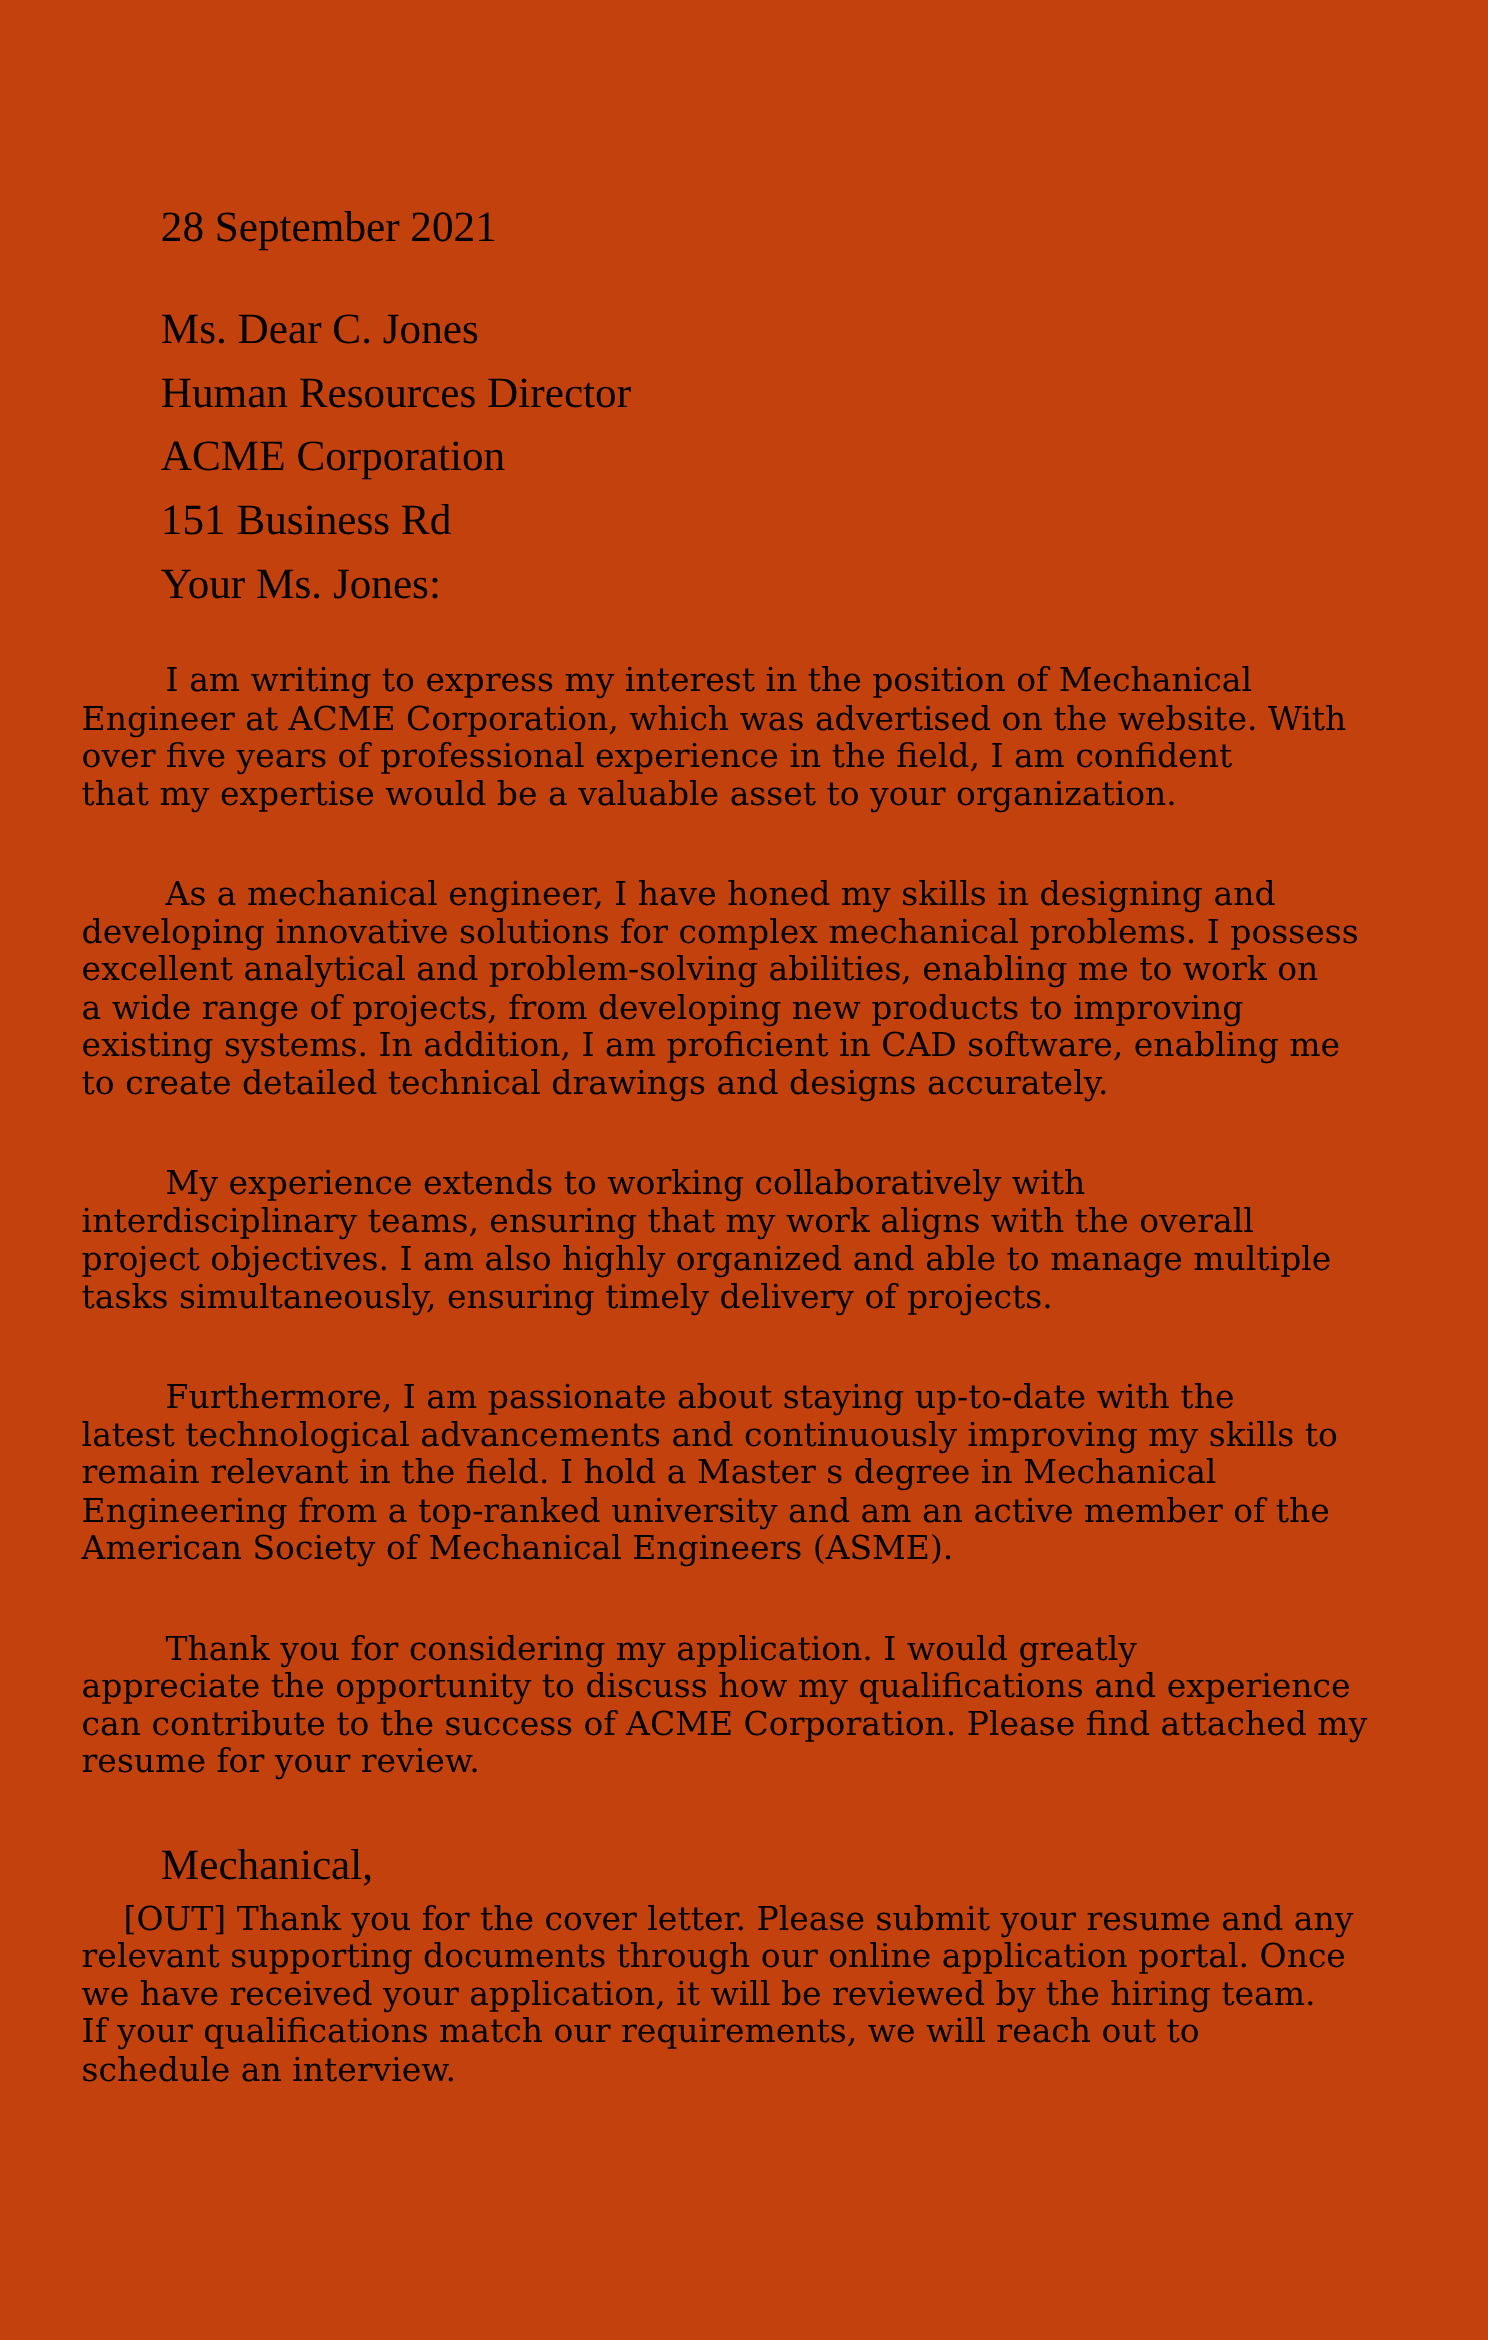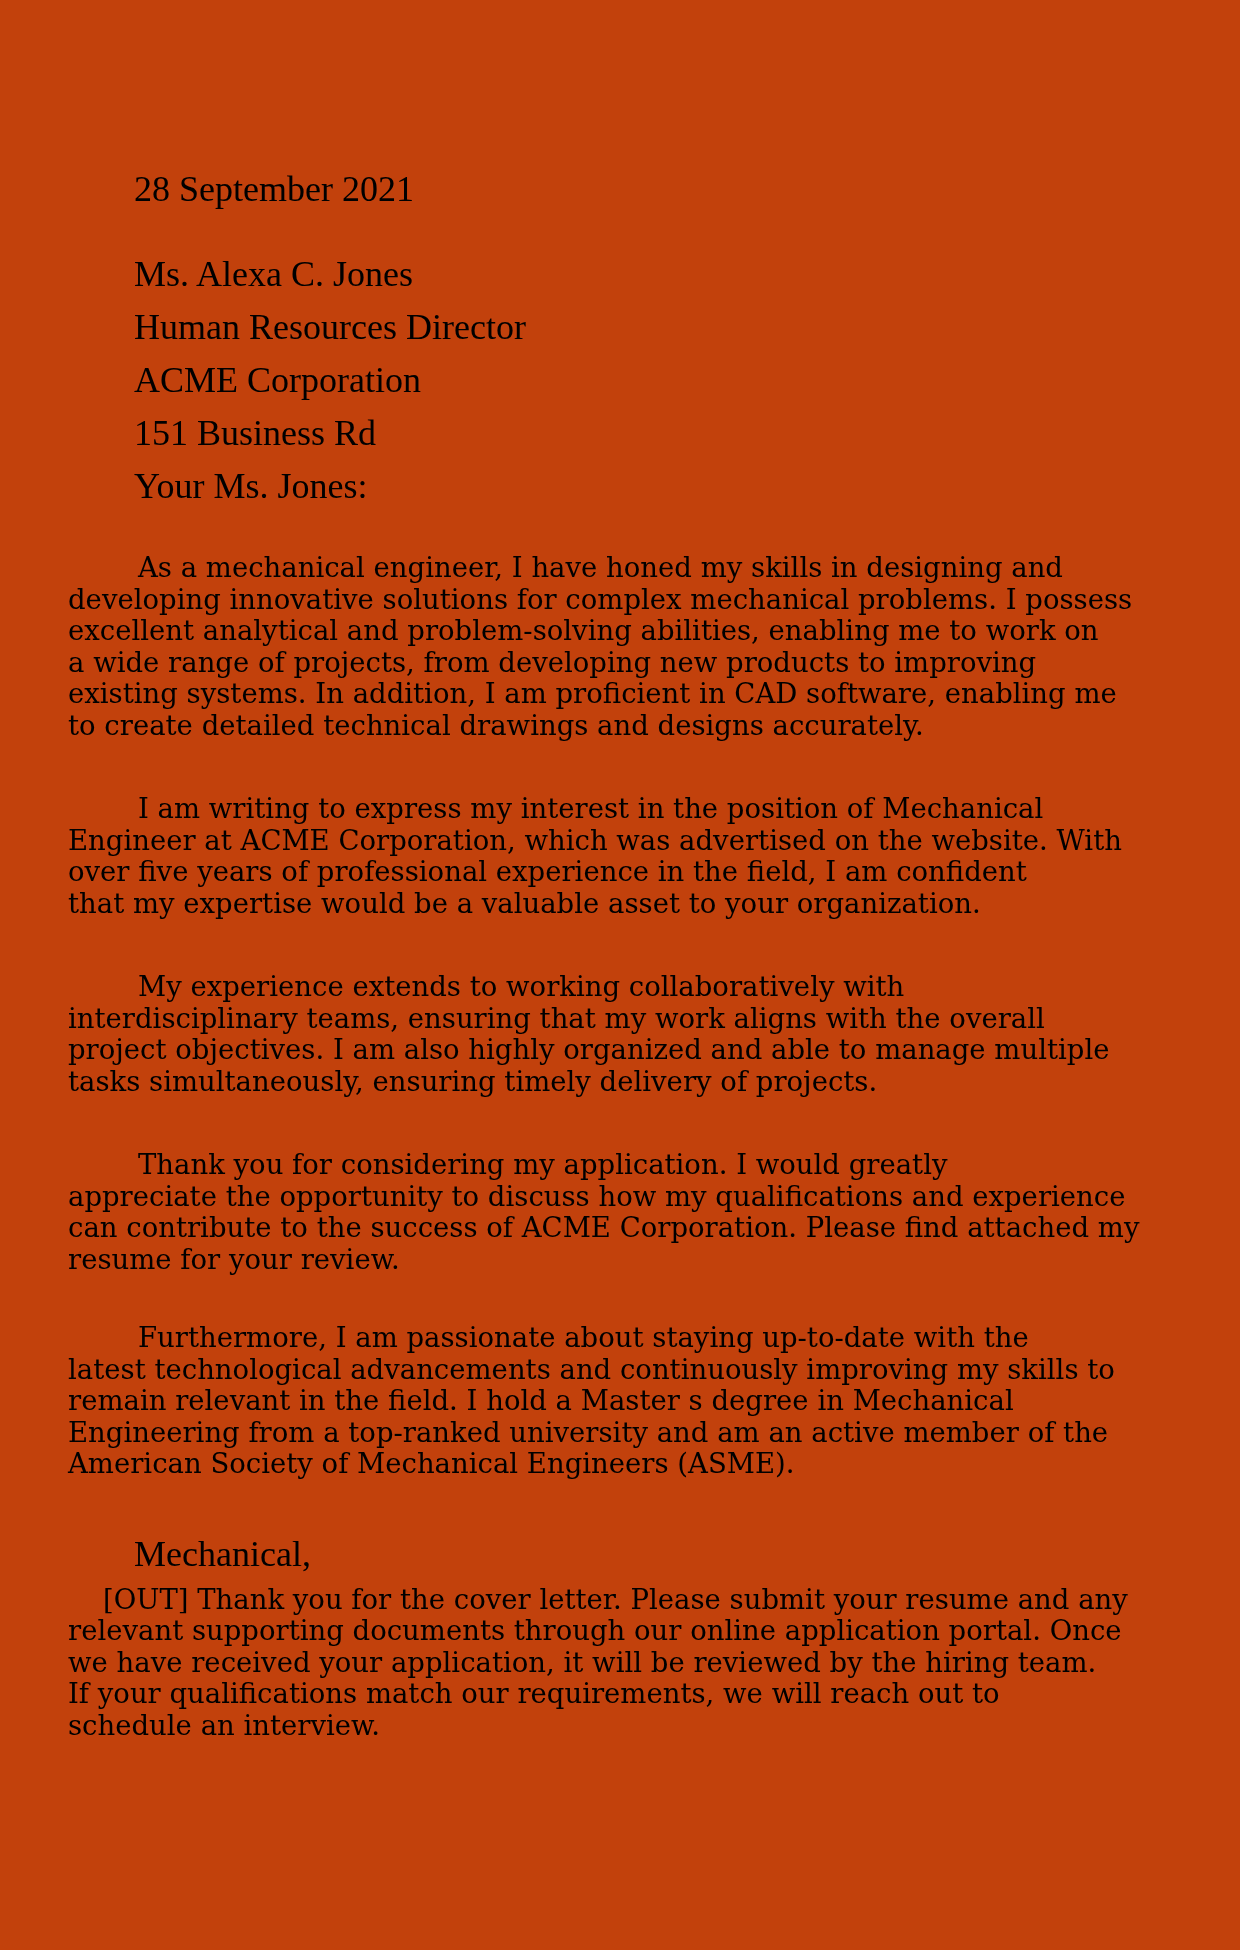--- a/index.html
+++ b/index.html
@@ -38,50 +38,50 @@
   }
   .para.tight { margin-bottom: 47px; }
   .para.out   { text-indent: 35px; margin-bottom: 0; }
 </style>
 </head>
 <body>
 
 <div class="page">
   <div class="hline date">28 September 2021</div>
 
-  <div class="hline addr">Ms. Alexa C. Jones</div>
+  <div class="hline addr">Ms. Dear C. Jones</div>
   <div class="hline addr">Human Resources Director</div>
   <div class="hline addr">ACME Corporation</div>
   <div class="hline addr">151 Business Rd</div>
 
   <div class="hline salutation">Your Ms. Jones:</div>
 
+  <div class="para">I am writing to express my interest in the position of Mechanical
+Engineer at ACME Corporation, which was advertised on the website. With
+over five years of professional experience in the field, I am confident
+that my expertise would be a valuable asset to your organization.</div>
   <div class="para">As a mechanical engineer, I have honed my skills in designing and
 developing innovative solutions for complex mechanical problems. I possess
 excellent analytical and problem-solving abilities, enabling me to work on
 a wide range of projects, from developing new products to improving
 existing systems. In addition, I am proficient in CAD software, enabling me
 to create detailed technical drawings and designs accurately.</div>
-  <div class="para">I am writing to express my interest in the position of Mechanical
-Engineer at ACME Corporation, which was advertised on the website. With
-over five years of professional experience in the field, I am confident
-that my expertise would be a valuable asset to your organization.</div>
   <div class="para">My experience extends to working collaboratively with
 interdisciplinary teams, ensuring that my work aligns with the overall
 project objectives. I am also highly organized and able to manage multiple
 tasks simultaneously, ensuring timely delivery of projects.</div>
-  <div class="para tight">Thank you for considering my application. I would greatly
-appreciate the opportunity to discuss how my qualifications and experience
-can contribute to the success of ACME Corporation. Please find attached my
-resume for your review.</div>
   <div class="para">Furthermore, I am passionate about staying up-to-date with the
 latest technological advancements and continuously improving my skills to
 remain relevant in the field. I hold a Master s degree in Mechanical
 Engineering from a top-ranked university and am an active member of the
 American Society of Mechanical Engineers (ASME).</div>
+  <div class="para tight">Thank you for considering my application. I would greatly
+appreciate the opportunity to discuss how my qualifications and experience
+can contribute to the success of ACME Corporation. Please find attached my
+resume for your review.</div>
 
   <div class="hline closing">Mechanical,</div>
 
   <div class="para out">[OUT] Thank you for the cover letter. Please submit your resume and any
 relevant supporting documents through our online application portal. Once
 we have received your application, it will be reviewed by the hiring team.
 If your qualifications match our requirements, we will reach out to
 schedule an interview.</div>
 </div>
 

